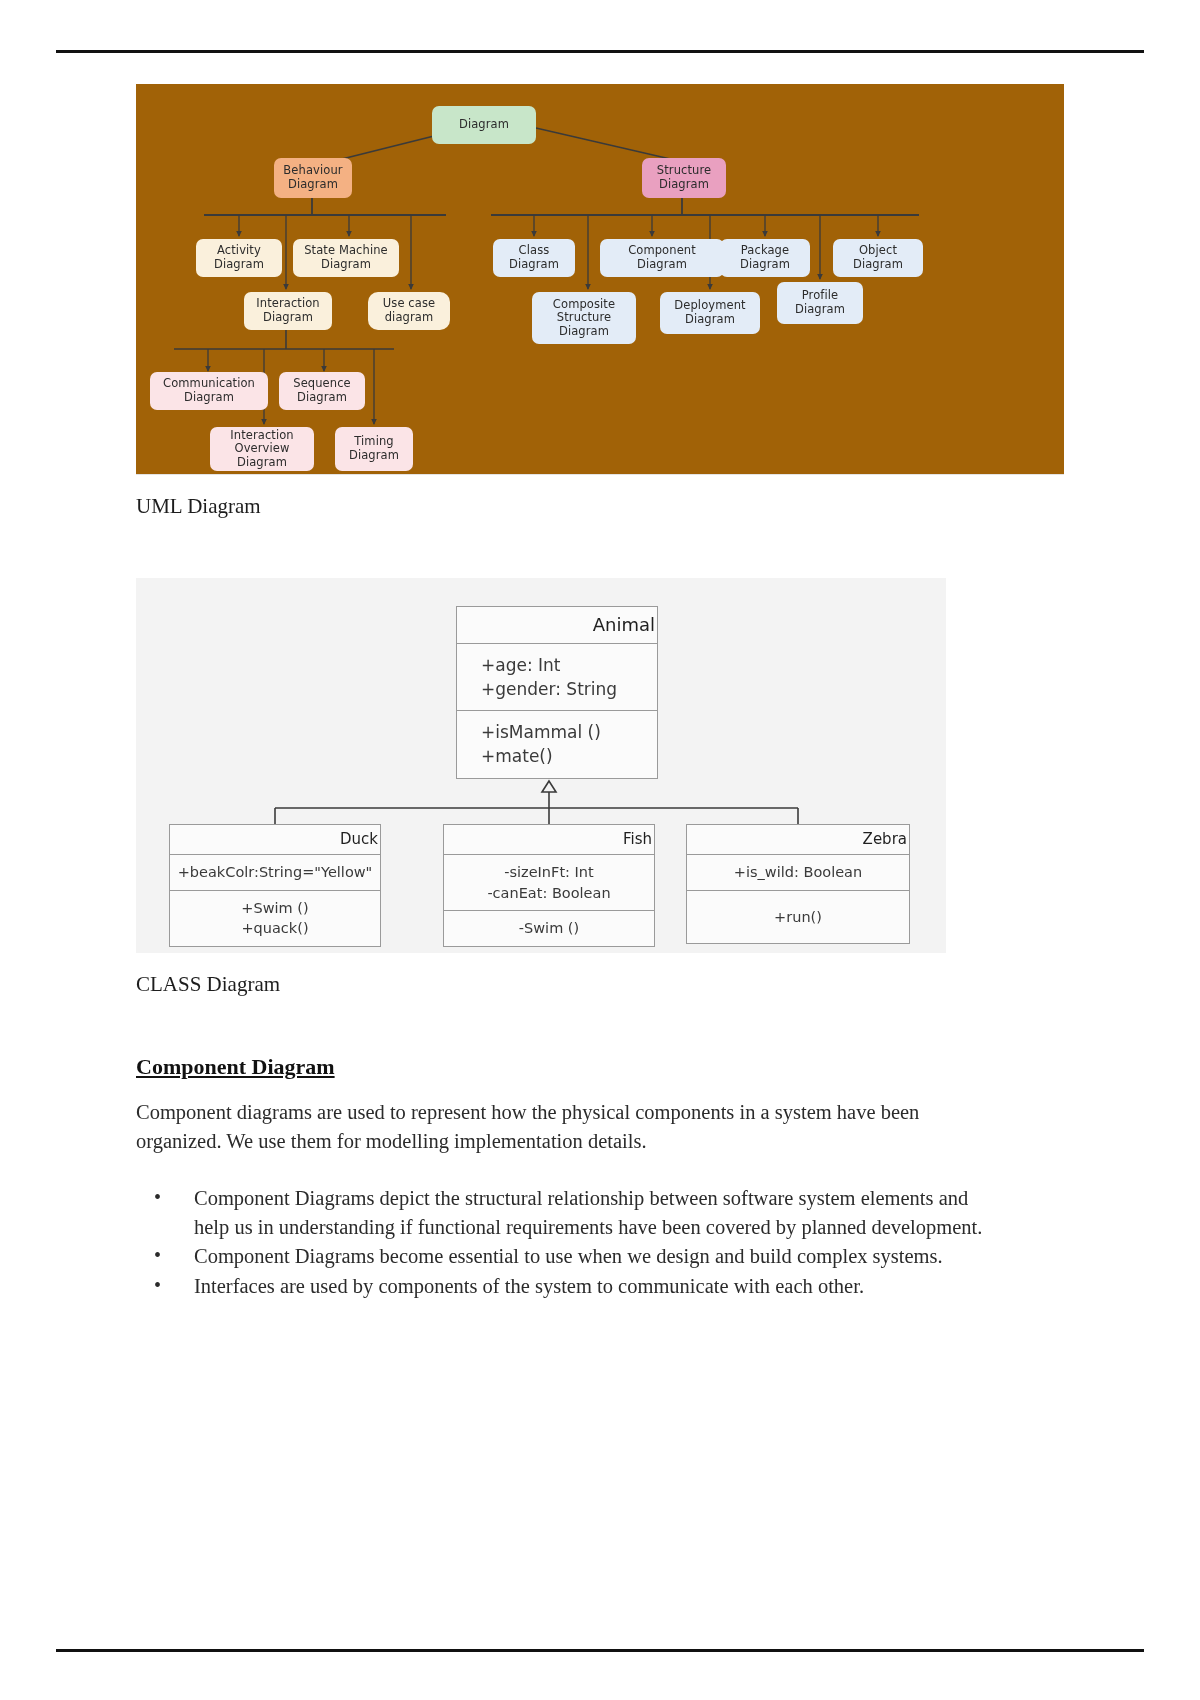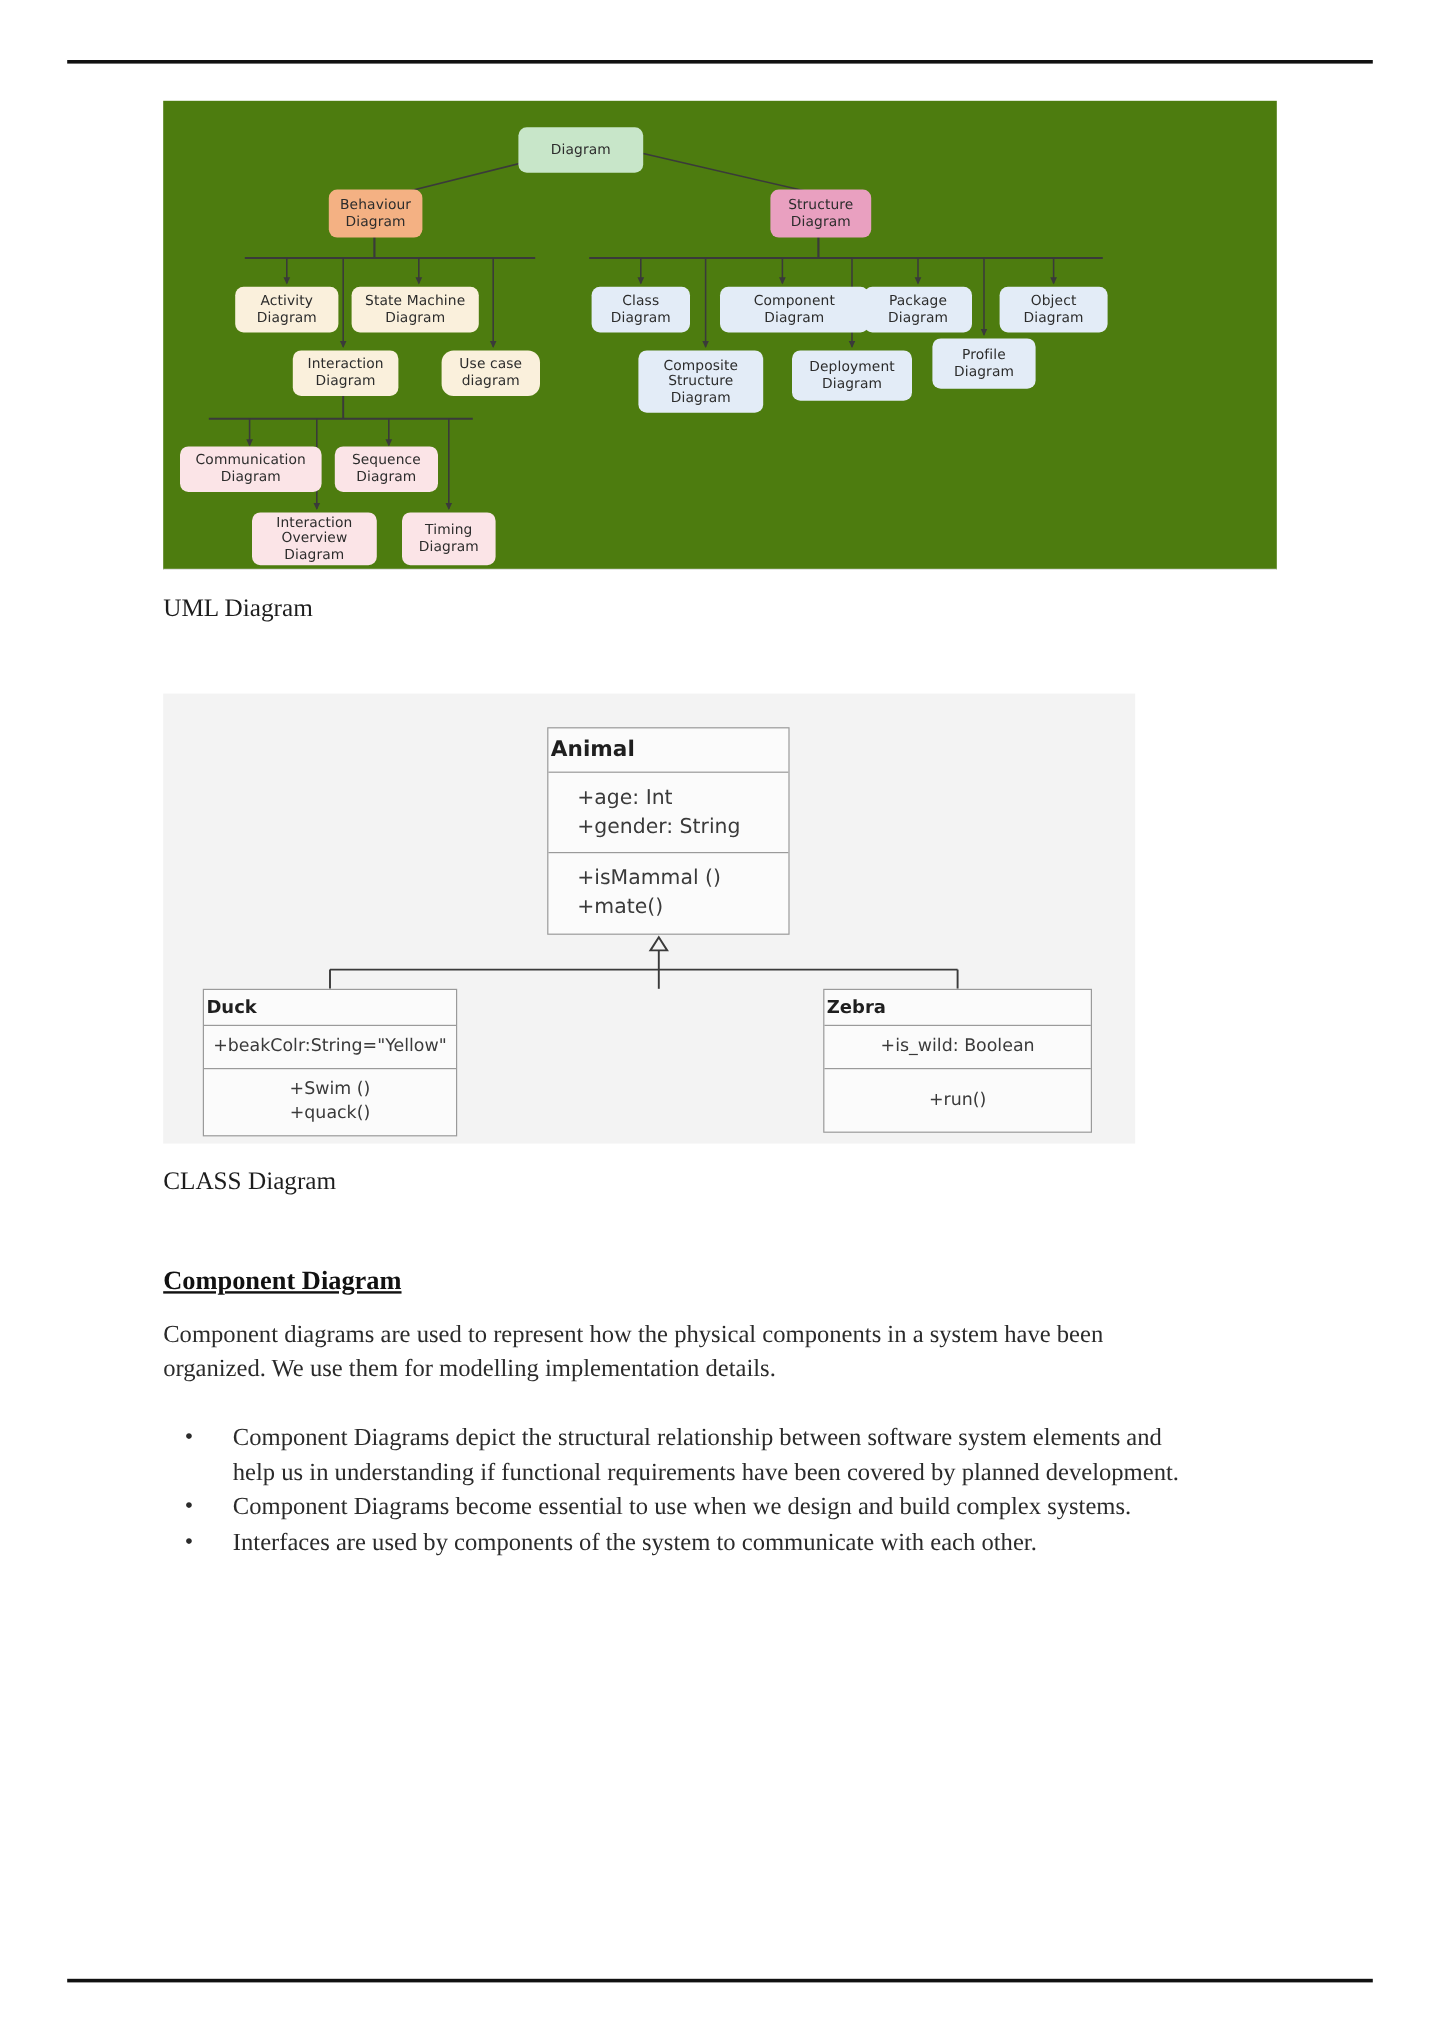--- a/index.html
+++ b/index.html
@@ -22,21 +22,21 @@
     background: #111;
   }
   .rule-top { top: 50px; }
   .rule-bottom { bottom: 48px; }
 
   
   .uml-figure {
     position: absolute;
     left: 136px; top: 84px;
     width: 928px; height: 390px;
-    background: #4d7c0f;
+    background: #a16207;
     border-bottom: 1px solid #e3e3e3;
   }
   .uml-svg { position: absolute; left: 0; top: 0; }
   .node {
     position: absolute;
     border-radius: 7px;
     display: flex; align-items: center; justify-content: center;
     text-align: center;
     font-family: "DejaVu Sans", sans-serif;
     font-size: 11.5px;
@@ -73,22 +73,22 @@
   .class-svg { position: absolute; left: 0; top: 0; }
   .umlbox {
     position: absolute;
     background: #fbfbfb;
     border: 1.6px solid #9a9a9a;
     box-sizing: border-box;
     font-family: "DejaVu Sans", sans-serif;
     color: #3a3a3a;
   }
   .umlbox .title {
-    text-align: left;
-    font-weight: bold;
+    text-align: right;
+    font-weight: normal;
     font-size: 15px;
     padding: 5px 2px 6px;
     border-bottom: 1.6px solid #9a9a9a;
     color: #1f1f1f;
   }
   .umlbox .sect {
     padding: 7px 14px;
     font-size: 14.5px;
     line-height: 1.42;
     border-bottom: 1.6px solid #9a9a9a;
@@ -278,20 +278,30 @@
       <div class="title">Duck</div>
       <div class="sect center">
         <div>+beakColr:String="Yellow"</div>
       </div>
       <div class="sect center">
         <div>+Swim ()</div>
         <div>+quack()</div>
       </div>
     </div>
 
+    <div class="umlbox" style="left:307px; top:246px; width:212px;">
+      <div class="title">Fish</div>
+      <div class="sect center">
+        <div>-sizeInFt: Int</div>
+        <div>-canEat: Boolean</div>
+      </div>
+      <div class="sect center">
+        <div>-Swim ()</div>
+      </div>
+    </div>
 
     <div class="umlbox" style="left:550px; top:246px; width:224px;">
       <div class="title">Zebra</div>
       <div class="sect center">
         <div>+is_wild: Boolean</div>
       </div>
       <div class="sect center" style="padding-top:16px;padding-bottom:16px;">
         <div>+run()</div>
       </div>
     </div>

